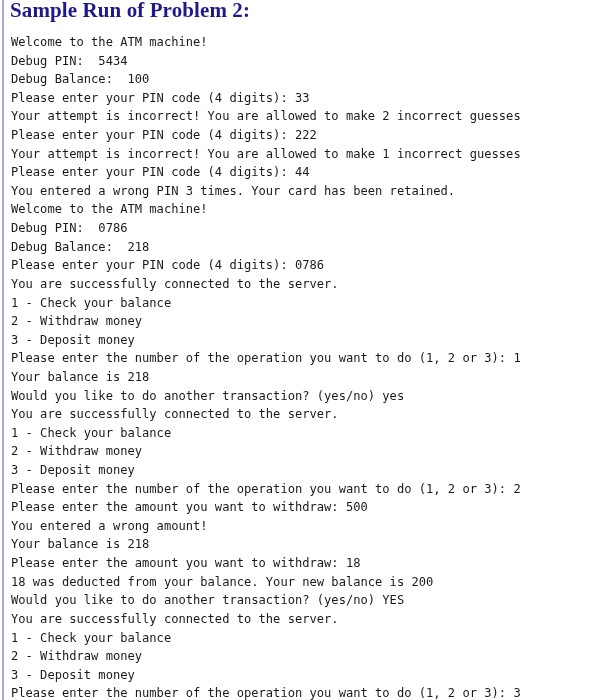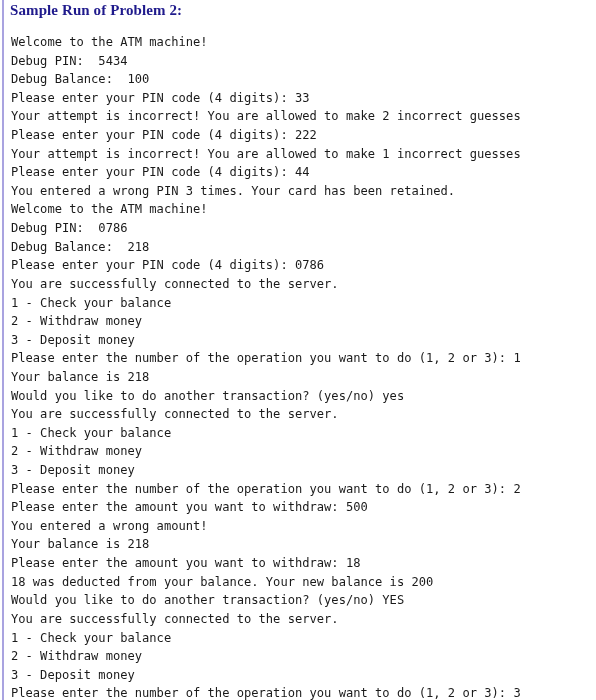--- a/index.html
+++ b/index.html
@@ -30,21 +30,21 @@
     height: 700px;
     background: #a9a3e0;
   }
   .heading {
     position: absolute;
     left: 10px;
     top: 1px;
     margin: 0;
     font-family: "Liberation Serif", "DejaVu Serif", serif;
     font-weight: bold;
-    font-size: 15px;
+    font-size: 21px;
     line-height: 19px;
     color: #1f1a8c;
     letter-spacing: 0.1px;
     white-space: pre;
   }
   .console {
     position: absolute;
     left: 11px;
     top: 33px;
     width: 585px;

